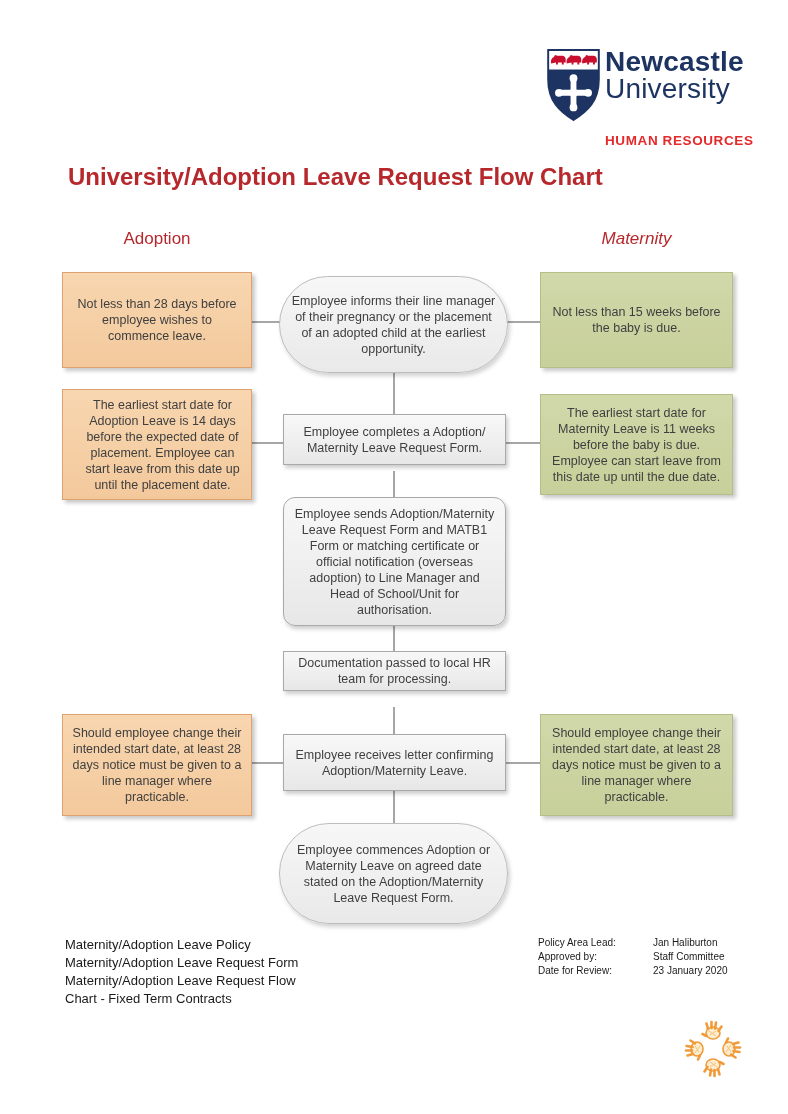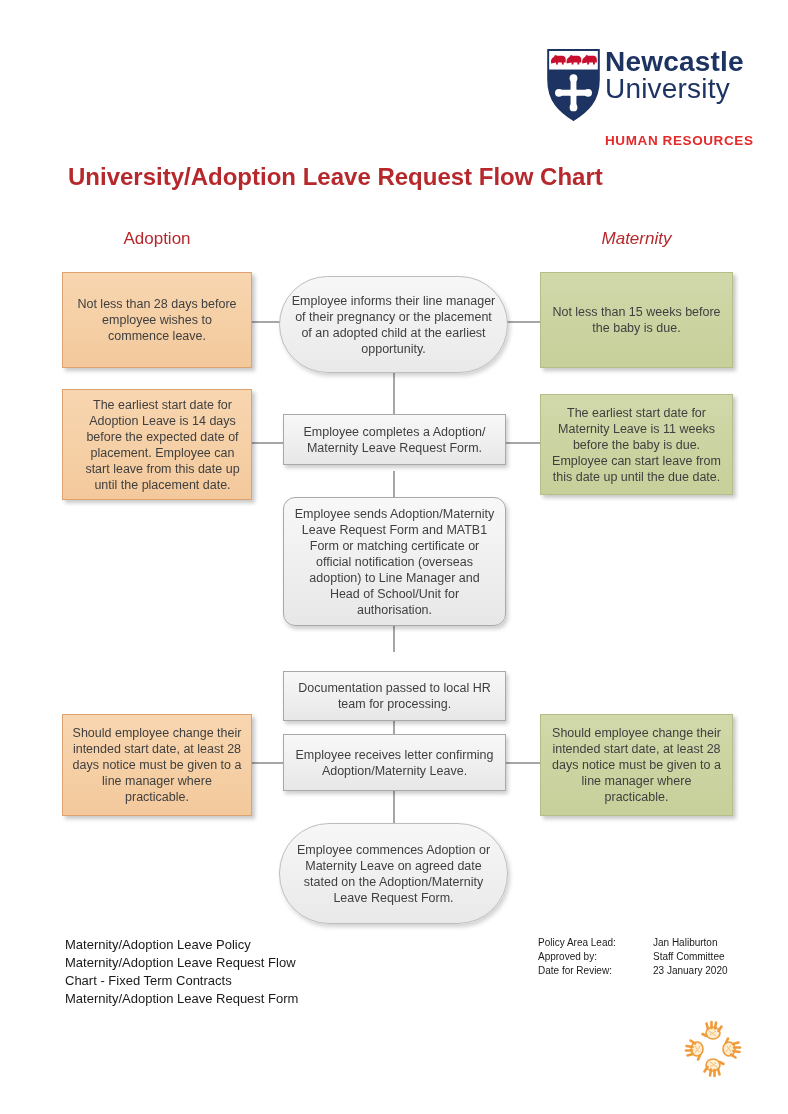--- a/index.html
+++ b/index.html
@@ -30,21 +30,21 @@
 
   .a1 { left:62px;  top:272px; width:190px; height:96px;  }
   .a2 { left:62px;  top:389px; width:190px; height:111px;padding-left:20px; }
   .a3 { left:62px;  top:714px; width:190px; height:102px; }
   .m1 { left:540px; top:272px; width:193px; height:96px;  }
   .m2 { left:540px; top:394px; width:193px; height:101px; }
   .m3 { left:540px; top:714px; width:193px; height:102px; }
   .c1 { left:279px; top:276px; width:229px; height:97px;  }
   .c2 { left:283px; top:414px; width:223px; height:51px;  }
   .c3 { left:283px; top:497px; width:223px; height:129px;border-radius:12px; }
-  .c4 { left:283px; top:651px; width:223px; height:50px;margin-top:20px;  }
+  .c4 { left:283px; top:651px; width:223px; height:40px;  }
   .c5 { left:283px; top:734px; width:223px; height:57px;  }
   .c6 { left:279px; top:823px; width:229px; height:101px; }
 
   
   .hline { position:absolute; height:2px; background:#a6a6a6; }
   .vline { position:absolute; width:2px;  background:#a6a6a6; }
   .l1  { left:252px; top:321px; width:29px; }
   .l2  { left:507px; top:321px; width:34px; }
   .l3  { left:393px; top:372px; height:43px; }
   .l4  { left:252px; top:442px; width:32px; }
@@ -149,22 +149,22 @@
     </div>
   <div class="node gray c5">
       <span>Employee receives letter confirming Adoption/Maternity Leave.</span>
     </div>
   <div class="node oval c6">
       <span>Employee commences Adoption or Maternity Leave on agreed date stated on the Adoption/Maternity Leave Request Form.</span>
     </div>
 
   <div class="related">
     <div>Maternity/Adoption Leave Policy</div>
+    <div>Maternity/Adoption Leave Request Form</div>
     <div>Maternity/Adoption Leave Request Flow Chart - Fixed Term Contracts</div>
-    <div>Maternity/Adoption Leave Request Form</div>
   </div>
 
   <div class="meta">
     <div class="meta-row">
       <span class="meta-label">Policy Area Lead:</span>
       <span class="meta-value">Jan Haliburton</span>
     </div>
     <div class="meta-row">
       <span class="meta-label">Approved by:</span>
       <span class="meta-value">Staff Committee</span>

